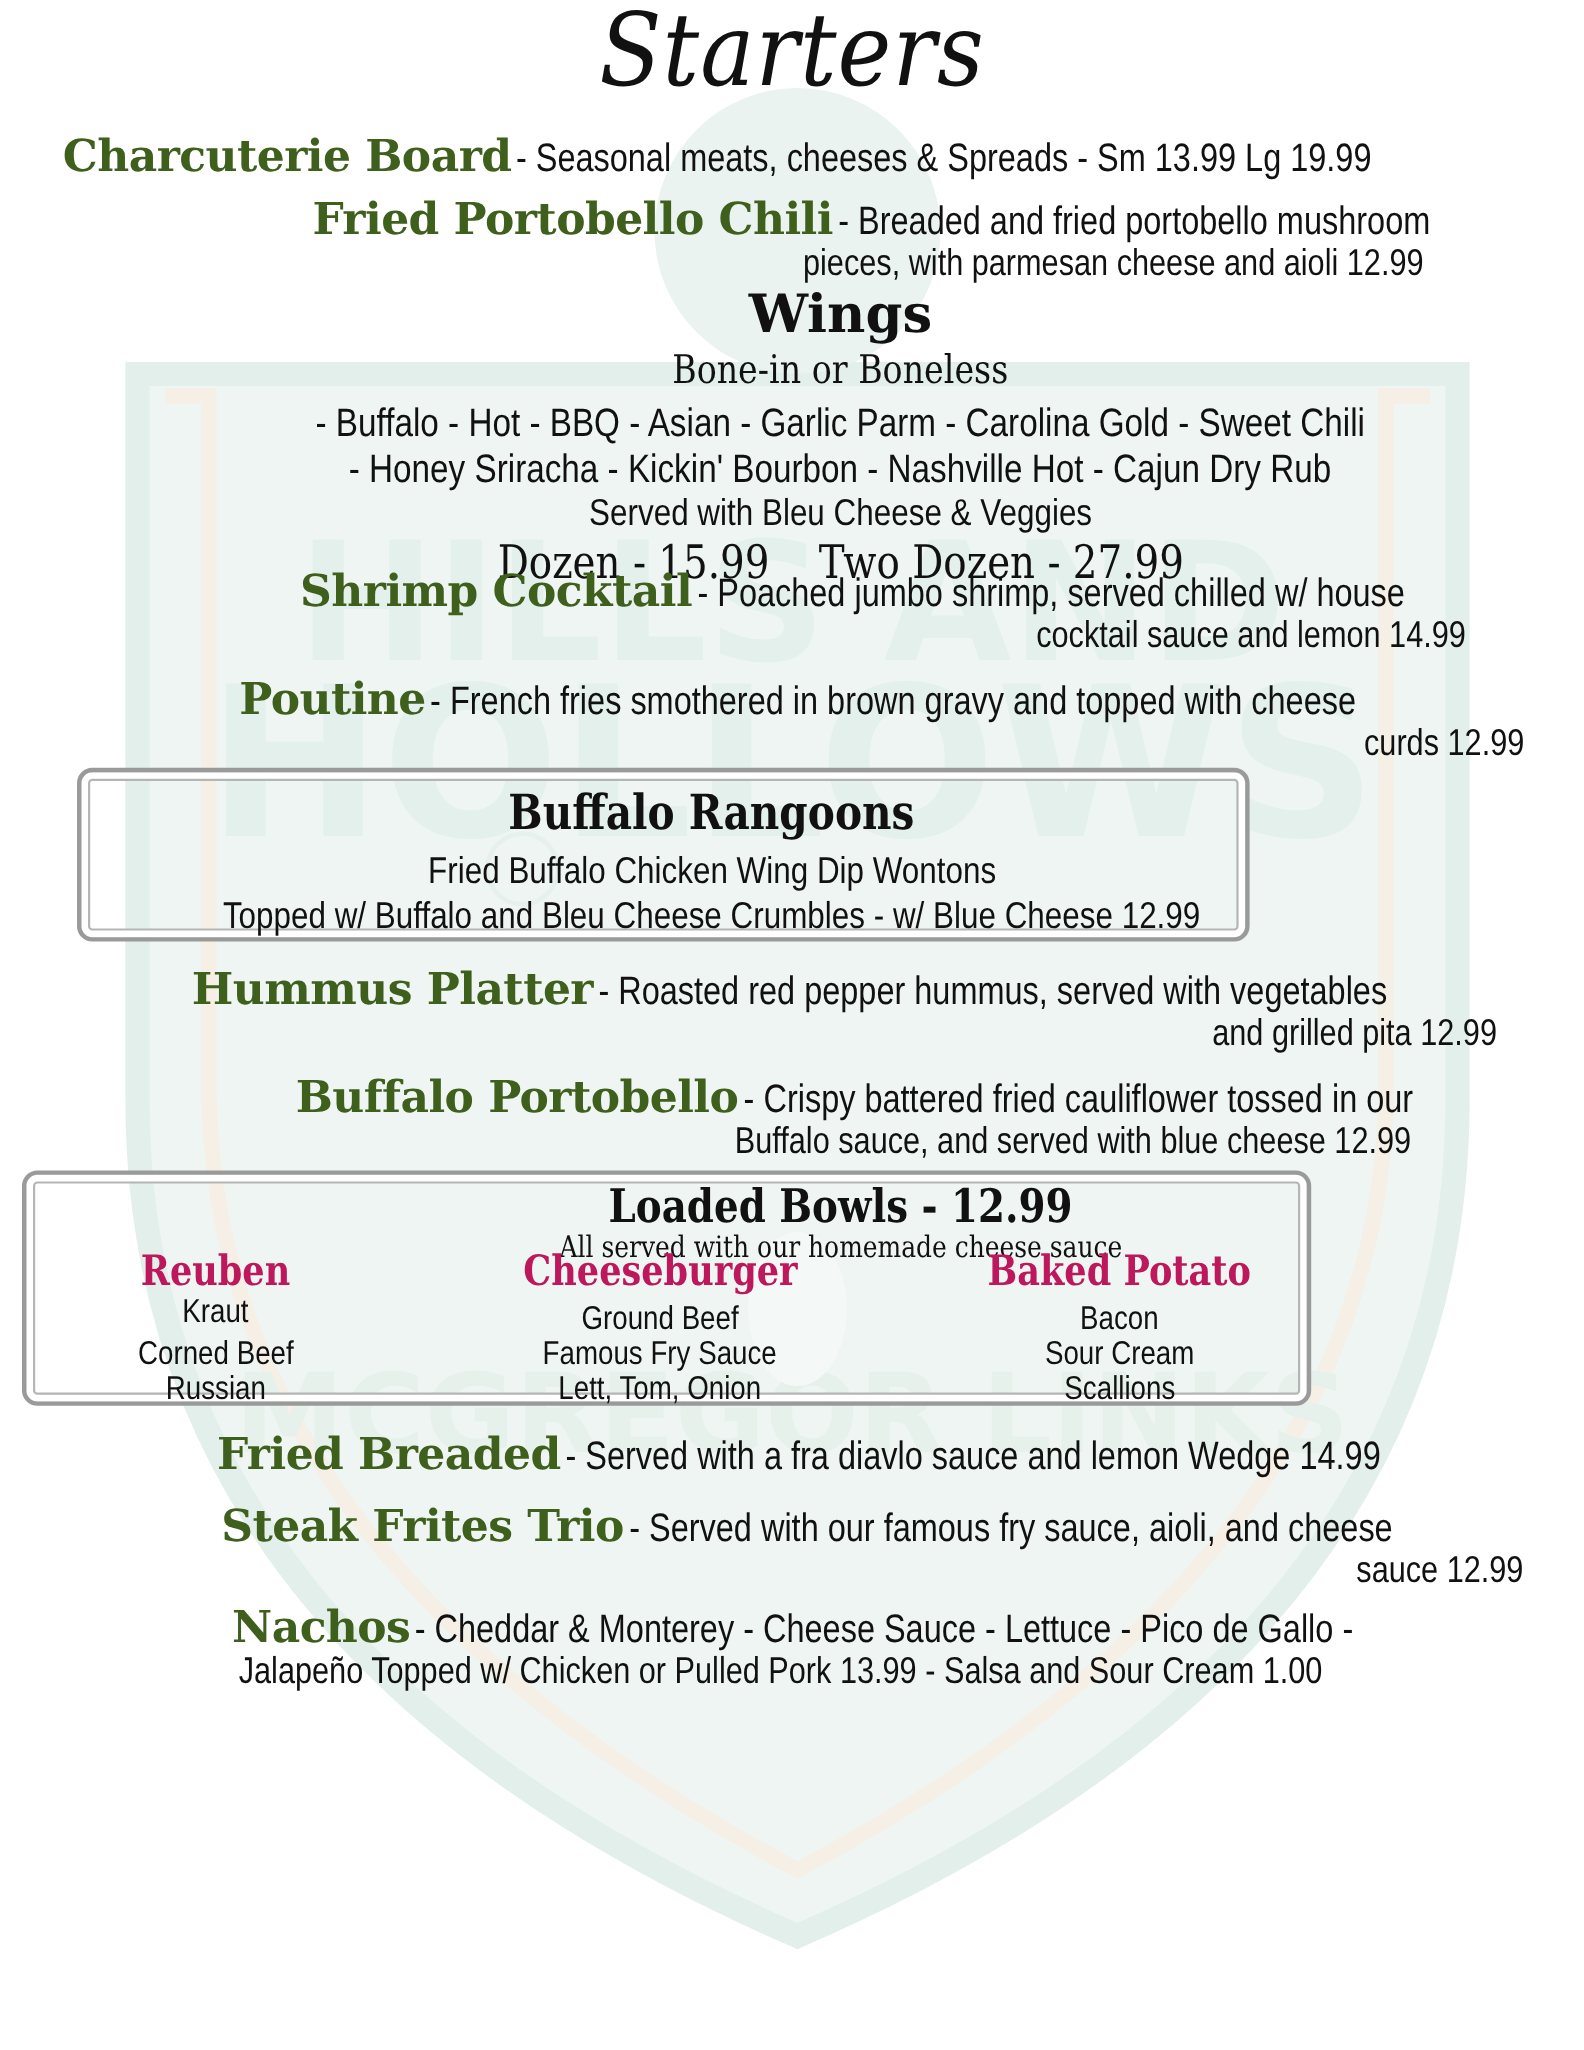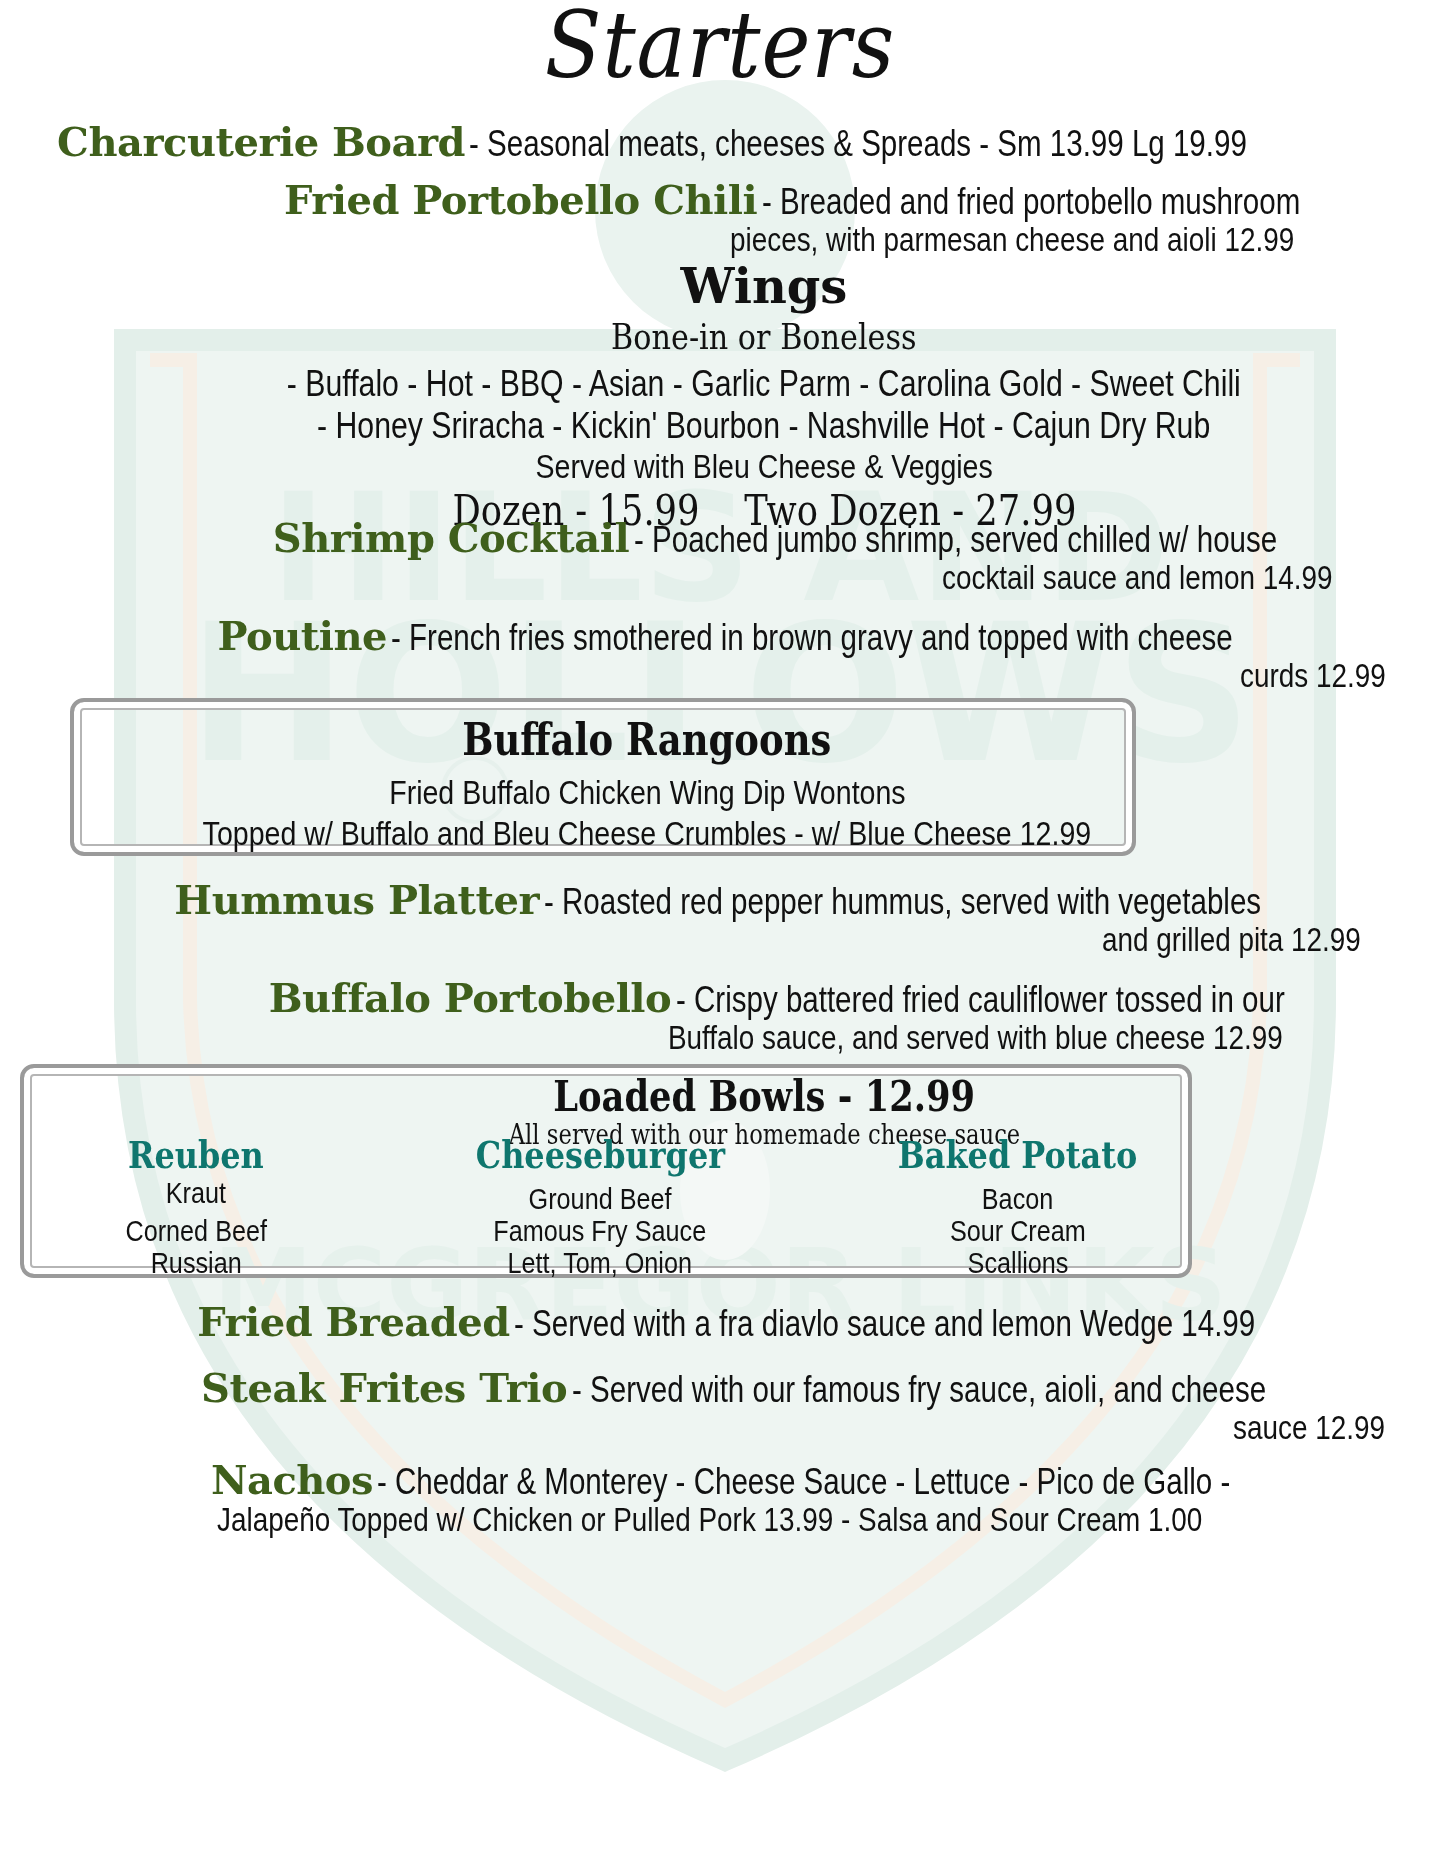--- a/index.html
+++ b/index.html
@@ -28,21 +28,21 @@
   .wings-sub { font-family: "DejaVu Serif", serif; font-size: 36px; }
   .wings-line { font-family: "Liberation Sans", sans-serif; font-size: 36px; }
   .wings-price { font-family: "DejaVu Serif", serif; font-weight: normal; font-size: 42px; }
   .box {
     position: absolute; border: 4px solid #9a9a9a; border-radius: 14px; background: transparent;
     box-shadow: inset 0 0 0 6px #fff, inset 0 0 0 8px #b5b5b5;
   }
   .box-title { font-family: "DejaVu Serif", serif; font-weight: bold; font-size: 44px; }
   .box-line { font-family: "Liberation Sans", sans-serif; font-size: 34px; }
   .bowl-col { position: absolute; text-align: center; width: 360px; }
-  .bowl-name { font-family: "DejaVu Serif", serif; font-weight: bold; color: #0f766e; font-size: 38px; }
+  .bowl-name { font-family: "DejaVu Serif", serif; font-weight: bold; color: #be185d; font-size: 38px; }
   .bowl-line { font-family: "Liberation Sans", sans-serif; font-size: 30px; line-height: 32px; }
   .sq { display: inline-block; transform: scaleX(0.84); }
 </style>
 </head>
 <body>
 
 <svg class="watermark" viewBox="0 0 1440 1864" xmlns="http://www.w3.org/2000/svg">
   <path d="M125 340 L1325 340 L1325 1000 Q1325 1500 725 1760 Q125 1500 125 1000 Z" fill="#eef5f2" stroke="#e3efea" stroke-width="22"></path>
   <path d="M150 360 L190 360 L190 1000 Q200 1420 725 1700 Q1250 1420 1260 1000 L1260 360 L1300 360" fill="none" stroke="#f6efe6" stroke-width="14"></path>
   <circle cx="725" cy="210" r="130" fill="#eaf3ef"></circle>

